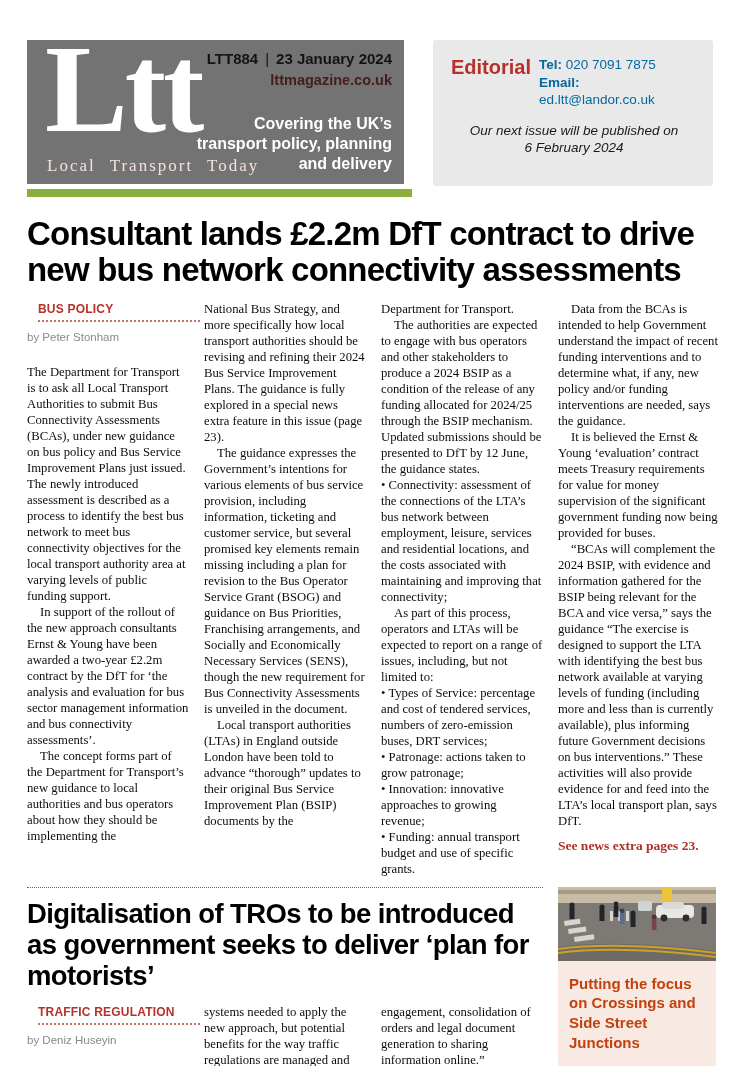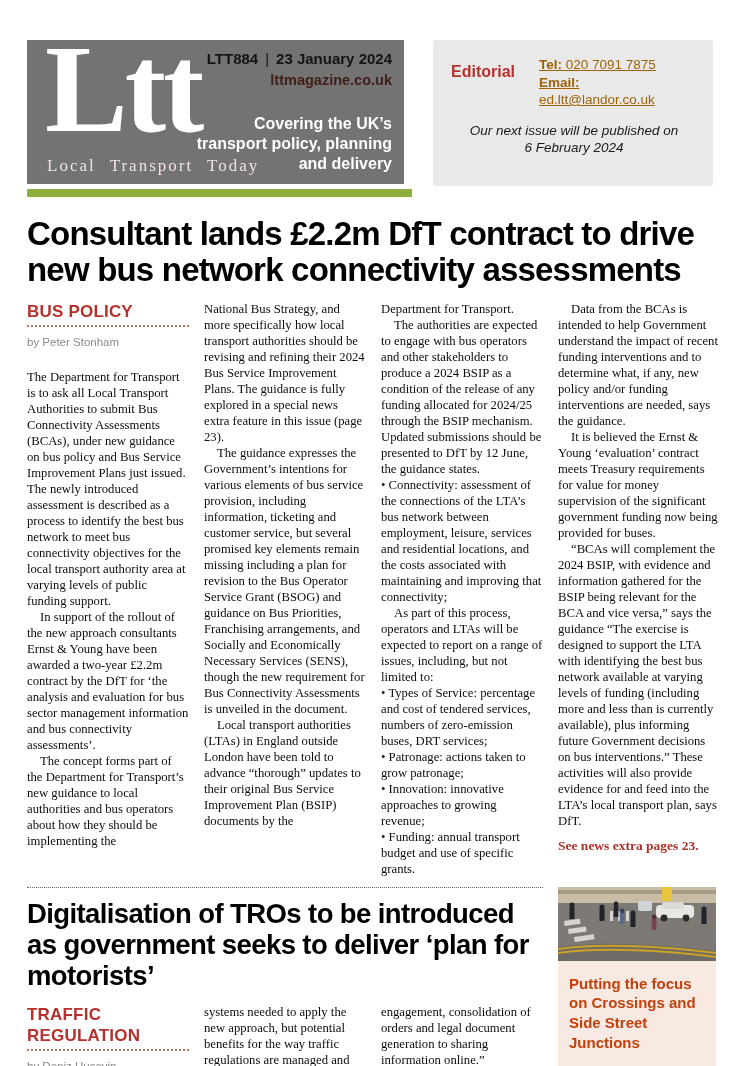--- a/index.html
+++ b/index.html
@@ -46,40 +46,40 @@
   .green-bar { width:385px; height:8px; background:#8cae3d; margin-top:5px; }
 
   
   .contact-box {
     flex:1; height:146px; background:#e9e9e9; border-radius:3px;
     padding:16px 16px 10px 18px;
     font-family:"Liberation Sans", sans-serif; font-size:13.5px;
   }
   .contact-row { display:flex; margin-bottom:11px; }
   .contact-label {
-    width:88px; flex:none; color:#b5312c; font-weight:bold; font-size:16px;margin-top:7px;
-  }
-  .contact-vals { line-height:1.3; color:#a16207;text-decoration:underline; }
+    width:88px; flex:none; color:#b5312c; font-weight:bold; font-size:20px;
+  }
+  .contact-vals { line-height:1.3; color:#0369a1; }
   .contact-vals b { font-weight:bold; }
   .next-issue {
     margin-top:13px; text-align:center; font-style:italic;
     font-size:13.5px; line-height:1.3; color:#1a1a1a; padding:0 16px;
   }
 
   
   .lead-headline {
     margin-top:19px;
     font-family:"Liberation Sans", sans-serif; font-weight:bold;
     font-size:33px; line-height:1.1; letter-spacing:-0.8px; color:#000;
   }
   .section-head {
     display:inline-block;
     font-family:"Liberation Sans", sans-serif; font-weight:bold;
-    font-size:17px; letter-spacing:0.2px; color:#b5312c;
-    padding-bottom:3px; border-bottom:2px dotted #c0736d; width:100%;
+    font-size:12px; letter-spacing:0.2px; color:#b5312c;
+    padding-bottom:3px; border-bottom:2px dotted #c0736d; width:100%;margin-left:11px;
   }
   .byline {
     font-family:"Liberation Sans", sans-serif; font-size:11.5px;
     color:#8a8a8a; margin:8px 0 20px;
   }
 
   
   .cols { display:flex; gap:15px; margin-top:12px; }
   .col { width:162px; flex:none; font-size:12.7px; line-height:1.26; color:#0c0c0c; }
   .col p { margin:0; }

